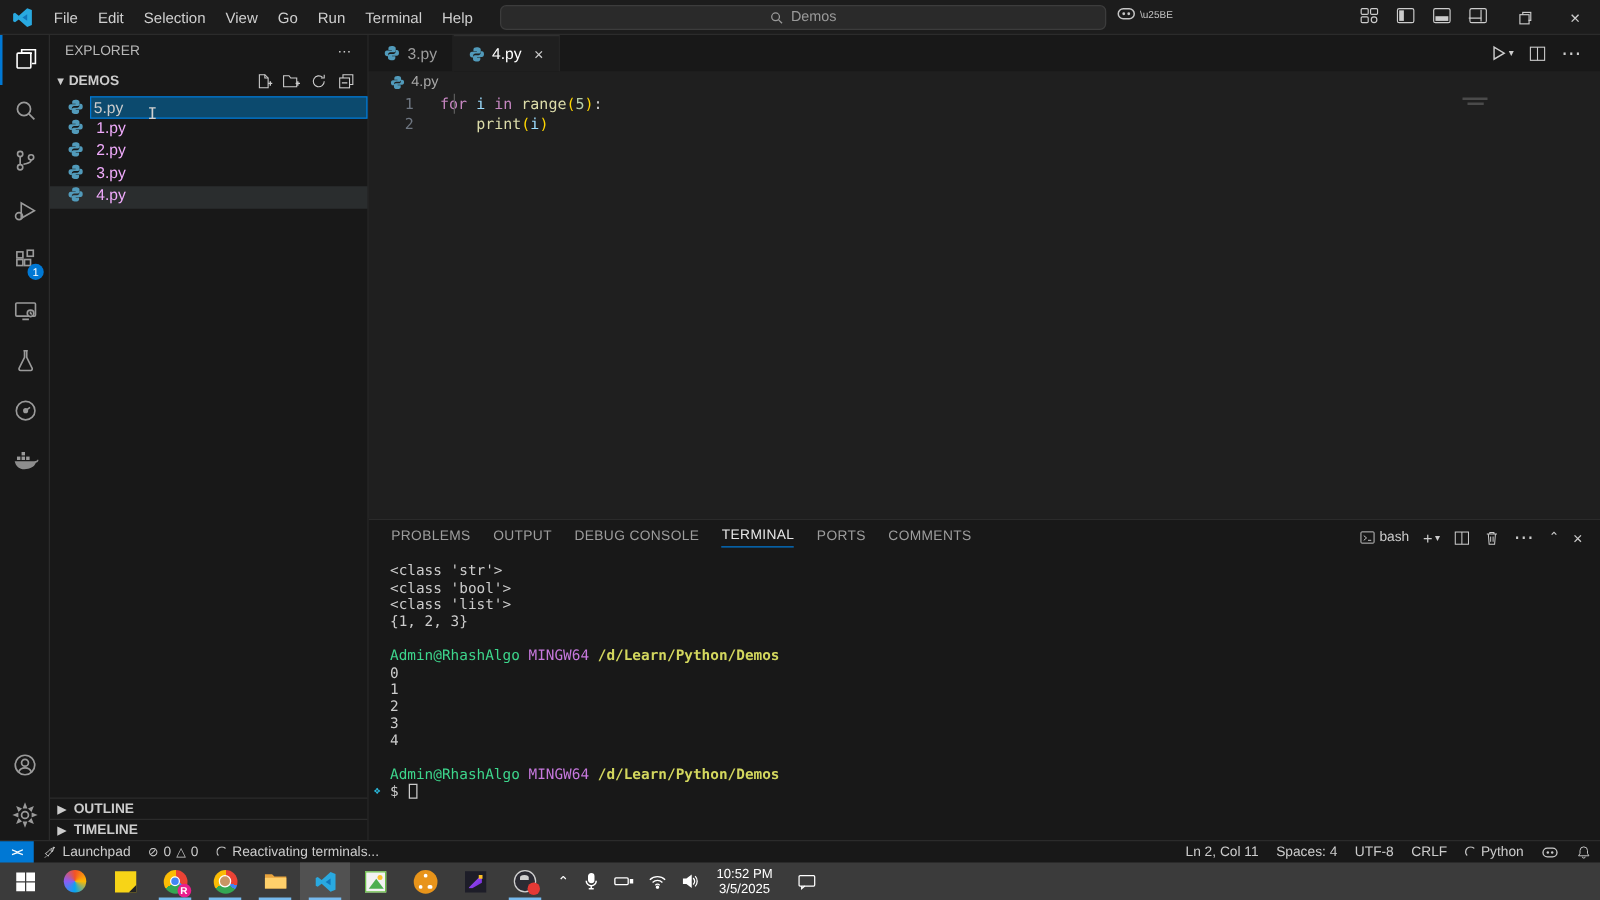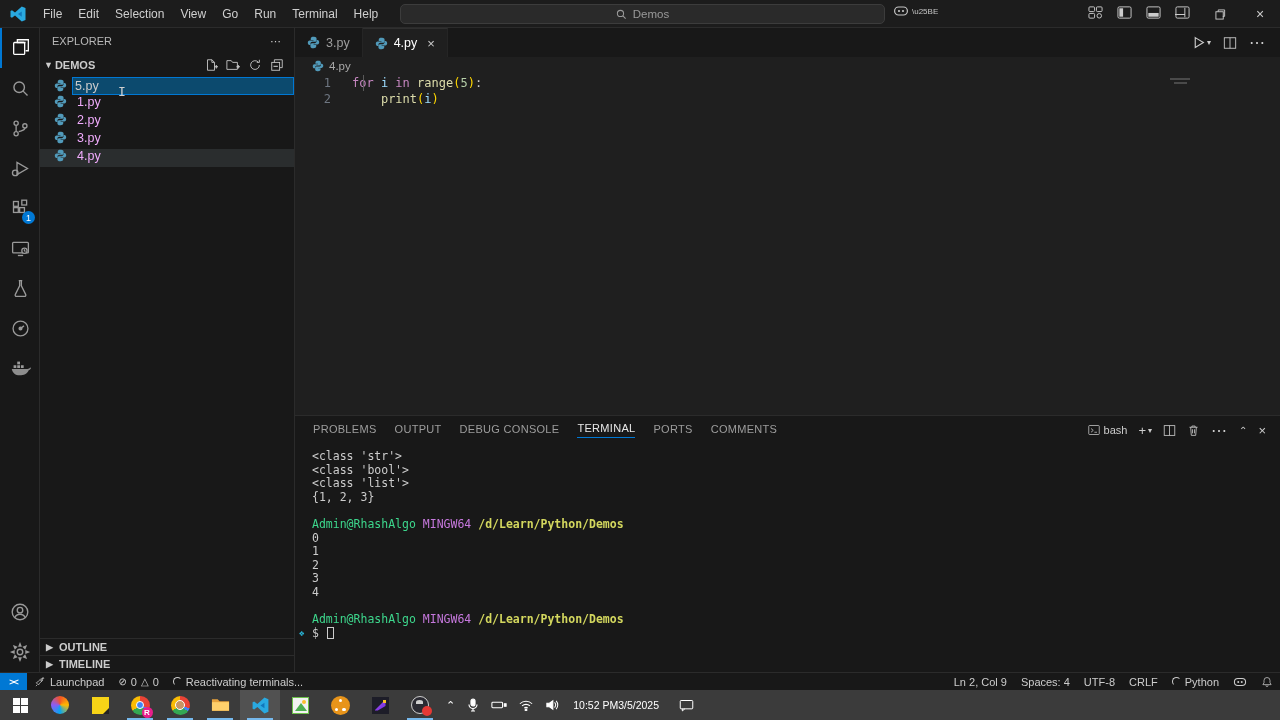--- a/index.html
+++ b/index.html
@@ -91,21 +91,21 @@
 
   
   #taskbar { position:absolute; left:0; bottom:0; width:1280px; height:30px; background:#3b3b3b;
     display:flex; align-items:stretch; color:#ffffff; }
   .tb-btn { width:40px; display:flex; align-items:center; justify-content:center; position:relative; }
   .tb-btn.running::after { content:""; position:absolute; left:7px; right:7px; bottom:0; height:2px; background:#76b9ed; }
   .tb-btn.active-app { background:#515151; }
   .tb-news { margin-left:auto; display:flex; align-items:center; gap:8px; padding:0 10px; font-size:12.5px; }
   .tray { display:flex; align-items:stretch; }
   .tray-item { display:flex; align-items:center; justify-content:center; padding:0 6px; }
-  #clock { display:flex; flex-direction:row; justify-content:center; align-items:center;
+  #clock { display:flex; flex-direction:column; justify-content:center; align-items:center;
     font-size:10.5px; line-height:12px; padding:0 8px; }
 
   
   svg { display:block; }
   .winlogo { display:grid; grid-template-columns:7px 7px; grid-template-rows:7px 7px; gap:1px; }
   .winlogo div { background:#ffffff; }
   .chrome-ico { width:19px; height:19px; border-radius:50%; position:relative;
     background:conic-gradient(#ea4335 0 30%, #4285f4 30% 36%, #34a853 36% 66%, #fbbc05 66% 100%); }
   .chrome-ico .cc { position:absolute; left:5.5px; top:5.5px; width:8px; height:8px; border-radius:50%;
     background:#4285f4; border:1.5px solid #fff; }
@@ -463,21 +463,21 @@
     <span>0</span>
     <span class="glyph">△</span>
     <span>0</span>
   </div>
   <div class="sb-item">
     <span class="spin"></span>
     <span>Reactivating terminals...</span>
   </div>
   <div class="sb-right">
     <div class="sb-item">
-        <span>Ln 2, Col 9</span>
+        <span>Ln 2, Col 11</span>
       </div>
     <div class="sb-item">
         <span>Spaces: 4</span>
       </div>
     <div class="sb-item">
         <span>UTF-8</span>
       </div>
     <div class="sb-item">
         <span>CRLF</span>
       </div>

